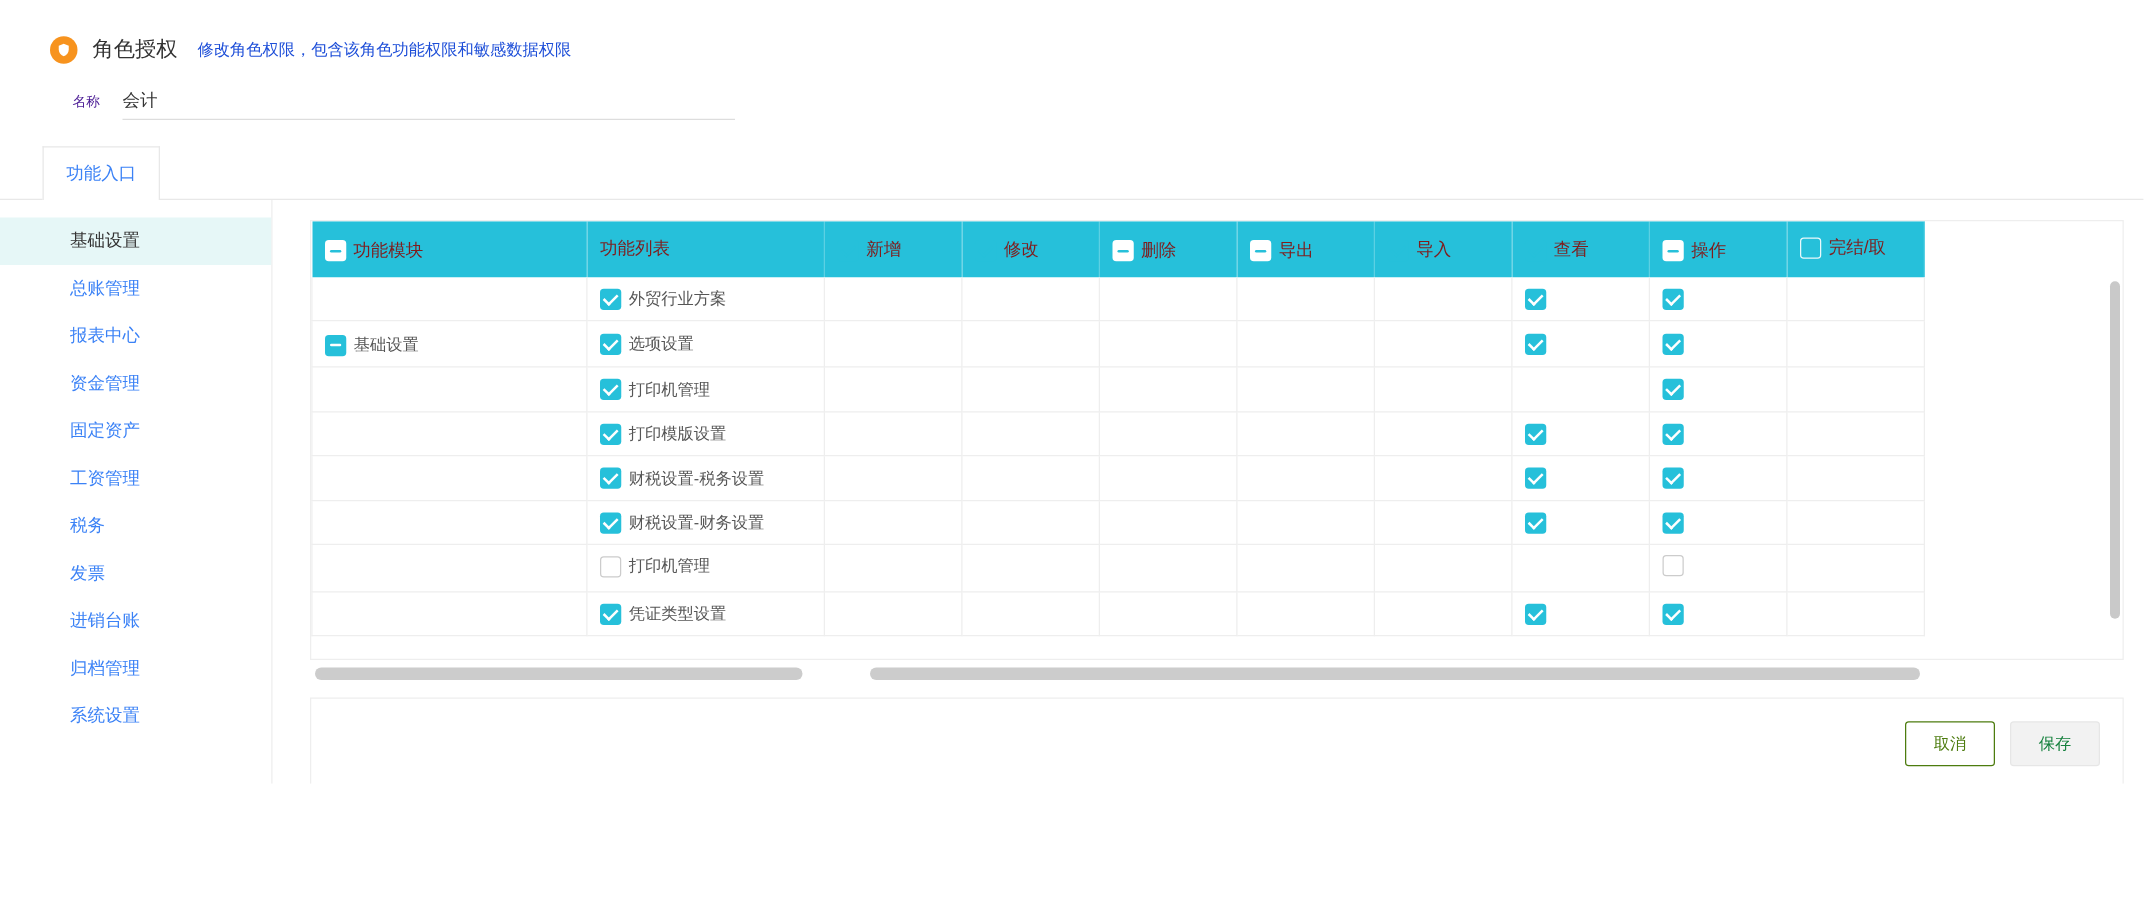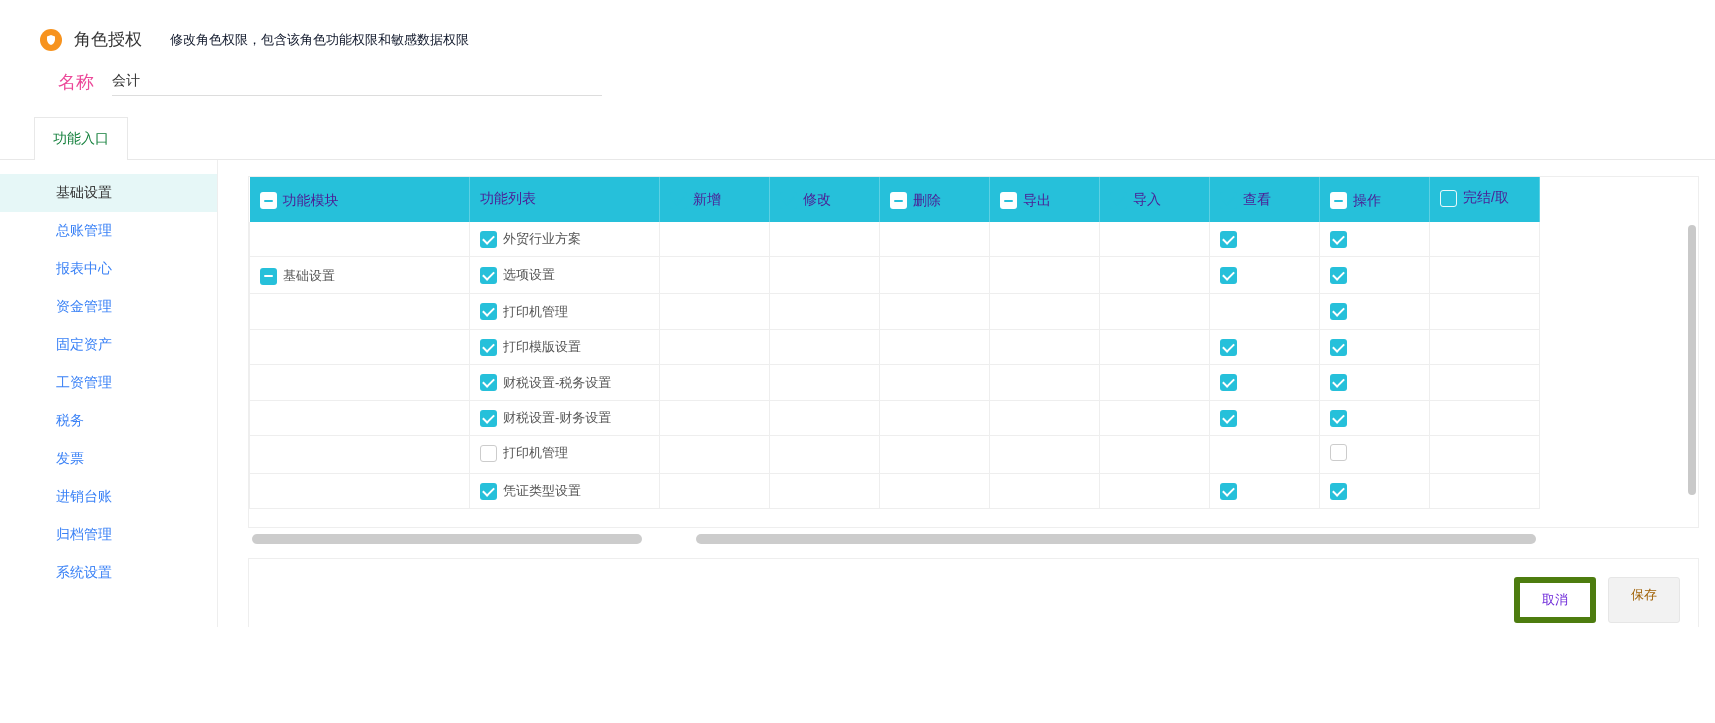--- a/index.html
+++ b/index.html
@@ -4,39 +4,39 @@
 <style>
 * { box-sizing: border-box; margin: 0; padding: 0; }
 body { font-family: "Microsoft YaHei", -apple-system, sans-serif; font-size: 13px; color: #333; background: #fff; }
 
 .page { width: 1715px; height: 627px; position: relative; overflow: hidden; background:#fff;}
 
 .header { padding: 28px 40px 8px 40px; display:flex; align-items:center; gap:12px; }
 .header .icon-wrap { width:22px; height:22px; border-radius:50%; background:#f7931e; display:flex; align-items:center; justify-content:center; }
 .header .icon-wrap svg { width:12px; height:12px; fill:#fff; }
 .header .title { font-size:17px; color:#333; font-weight:500; }
-.header .subtitle { font-size:13px; color:#0f172a; margin-left:16px; }
+.header .subtitle { font-size:13px; color:#1d4ed8; margin-left:4px; }
 
 .name-row { padding: 8px 40px 20px 58px; display:flex; align-items:center; gap:18px; }
-.name-row .label { color:#ec4899; font-size:18px; }
+.name-row .label { color:#4c1d95; font-size:11px; }
 .name-row .input-wrap { border-bottom:1px solid #ddd; width:490px; padding:6px 0; }
 .name-row input { border:none; outline:none; font-size:14px; color:#333; width:100%; background:transparent; }
 
 .tabs { padding-left:34px; border-bottom:1px solid #e8e8e8; }
-.tab { display:inline-block; padding:12px 18px; border:1px solid #e8e8e8; border-bottom:none; background:#fff; color:#15803d; font-size:14px; position:relative; top:1px; }
+.tab { display:inline-block; padding:12px 18px; border:1px solid #e8e8e8; border-bottom:none; background:#fff; color:#3b82f6; font-size:14px; position:relative; top:1px; }
 
 .content { display:flex; height:520px;justify-content:space-between; }
 .sidebar { width:218px; border-right:1px solid #eee; padding-top:14px; }
 .sidebar .item { padding:10px 0 10px 56px; font-size:14px; color:#3b82f6; cursor:pointer; }
 .sidebar .item.active { background:#e6f7f7; color:#333; }
 
 .main { flex:1; position:relative; padding:16px 16px 0 30px; display:flex; flex-direction:column;}
 .table-wrap { overflow:auto; height:352px; border:1px solid #eee; position:relative; }
 table { border-collapse:collapse; width:1290px; table-layout:fixed; }
-thead th { background:#26c0da; color:#4c1d95; font-weight:normal; text-align:left; padding:12px 10px; font-size:14px; border-right:1px solid rgba(255,255,255,0.25); white-space:nowrap; }
+thead th { background:#26c0da; color:#7f1d1d; font-weight:normal; text-align:left; padding:12px 10px; font-size:14px; border-right:1px solid rgba(255,255,255,0.25); white-space:nowrap; }
 thead th:first-child { width:220px; }
 thead th:nth-child(2) { width:190px; }
 thead th.ccol { width:110px; }
 tbody td { border:1px solid #eee; padding:8px 10px; font-size:13px; color:#555; background:#fff; }
 tbody tr:first-child td { border-top:none; }
 
 .cb { display:inline-flex; align-items:center; gap:6px; }
 .cb .box { width:17px; height:17px; border-radius:3px; display:inline-flex; align-items:center; justify-content:center; flex-shrink:0; cursor:pointer;}
 .cb .box.checked { background:#26c0da; }
 .cb .box.checked::after { content:""; width:9px; height:5px; border:2px solid #fff; border-top:none; border-right:none; transform:rotate(-45deg); margin-top:-2px; }
@@ -51,22 +51,22 @@
 .cb .lbl { white-space:nowrap; }
 
 .hscroll-row { display:flex; gap:20px; padding:6px 4px 0 4px; }
 .hscroll-row .bar { height:10px; border-radius:5px; background:#ccc; }
 .hscroll-row .bar.b1 { width:390px; }
 .hscroll-row .spacer { width:14px; }
 .hscroll-row .bar.b2 { flex:1; max-width:840px;}
 
 .footer { margin-top:14px; border:1px solid #eee; border-top:1px solid #eee; padding:18px; display:flex; justify-content:flex-end; gap:12px; background:#fff; }
 .btn { padding:8px 22px; border-radius:3px; font-size:13px; cursor:pointer; }
-.btn.cancel { border:6px solid #4d7c0f; background:#fff; color:#6d28d9; }
-.btn.save { border:1px solid #e6e6e6; background:#f2f2f2; color:#a16207; }
+.btn.cancel { border:1px solid #4d7c0f; background:#fff; color:#4d7c0f; }
+.btn.save { border:1px solid #e6e6e6; background:#f2f2f2; color:#15803d; }
 
 
 .vscroll { position:absolute; right:2px; top:48px; width:8px; height:270px; background:#c9c9c9; border-radius:4px; }
 </style>
 </head>
 <body>
 
 <div class="page">
   <div class="header">
     <span class="icon-wrap">

